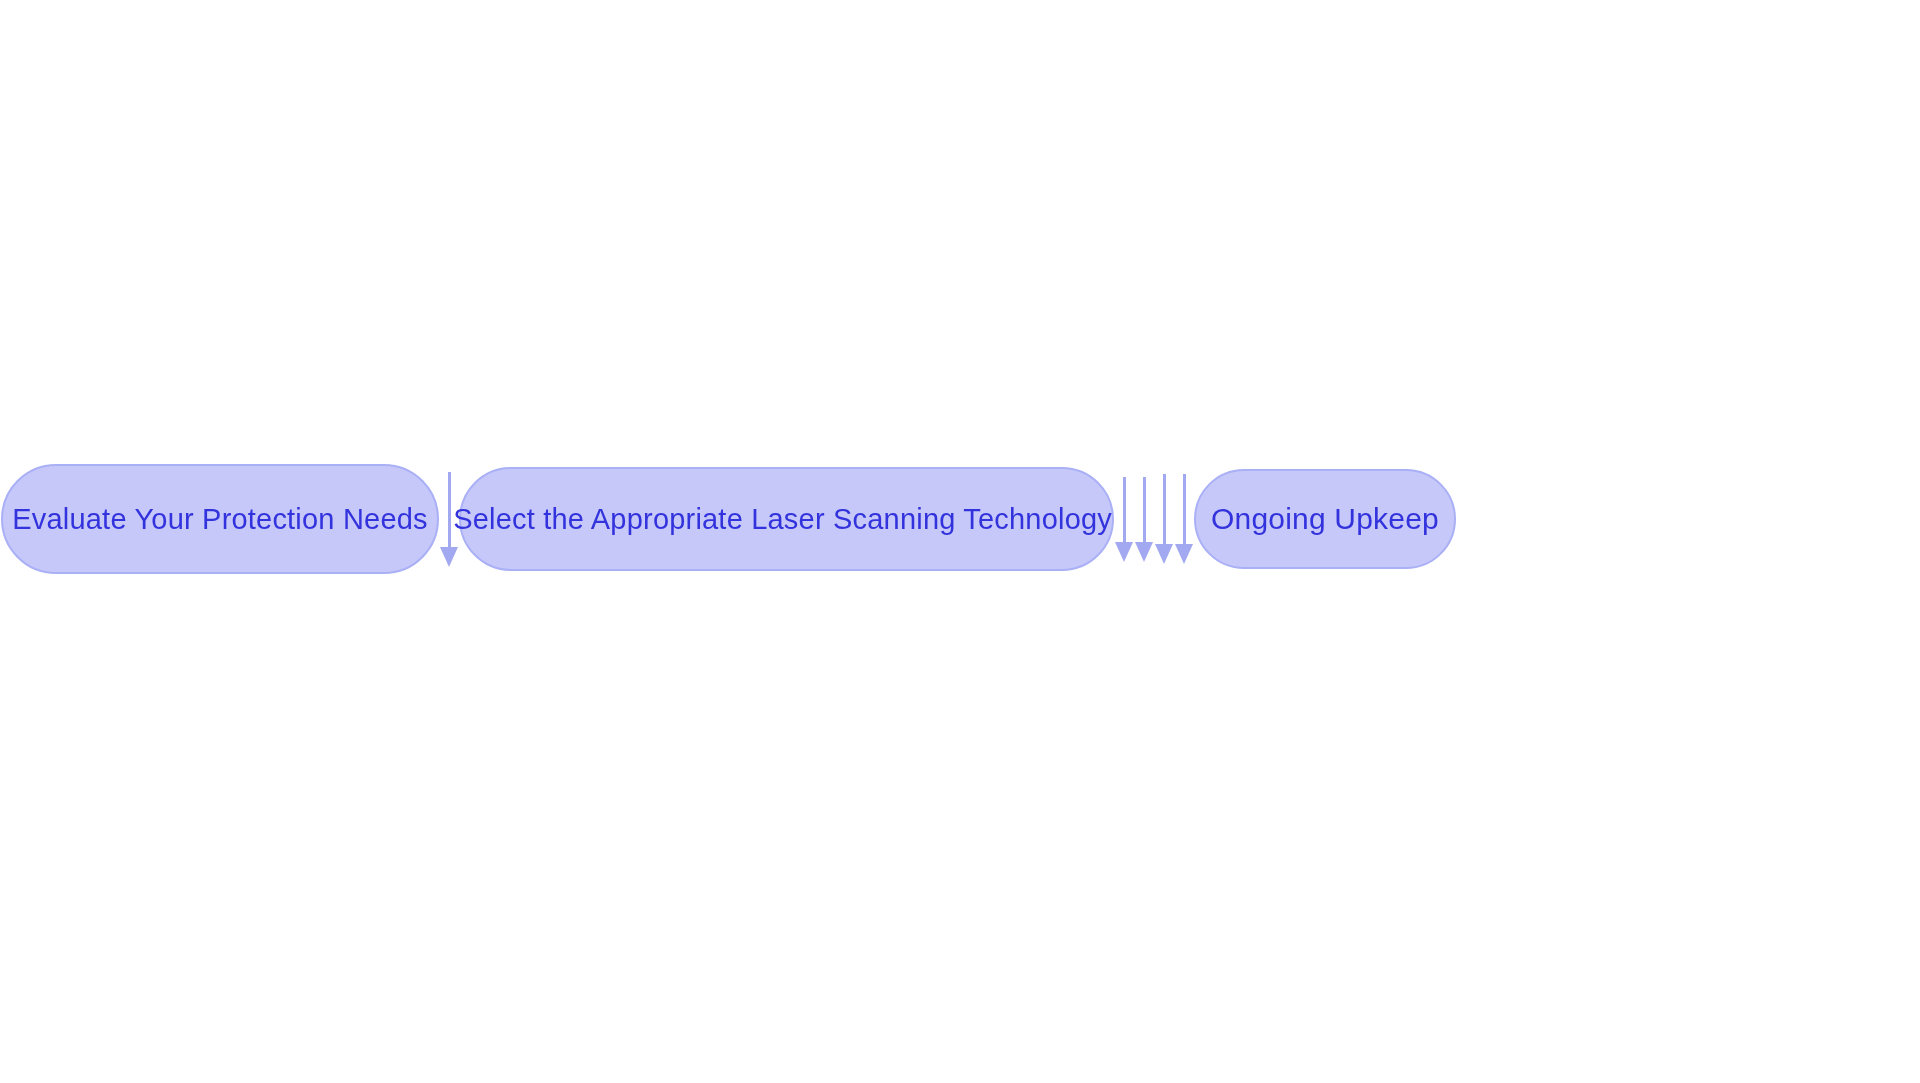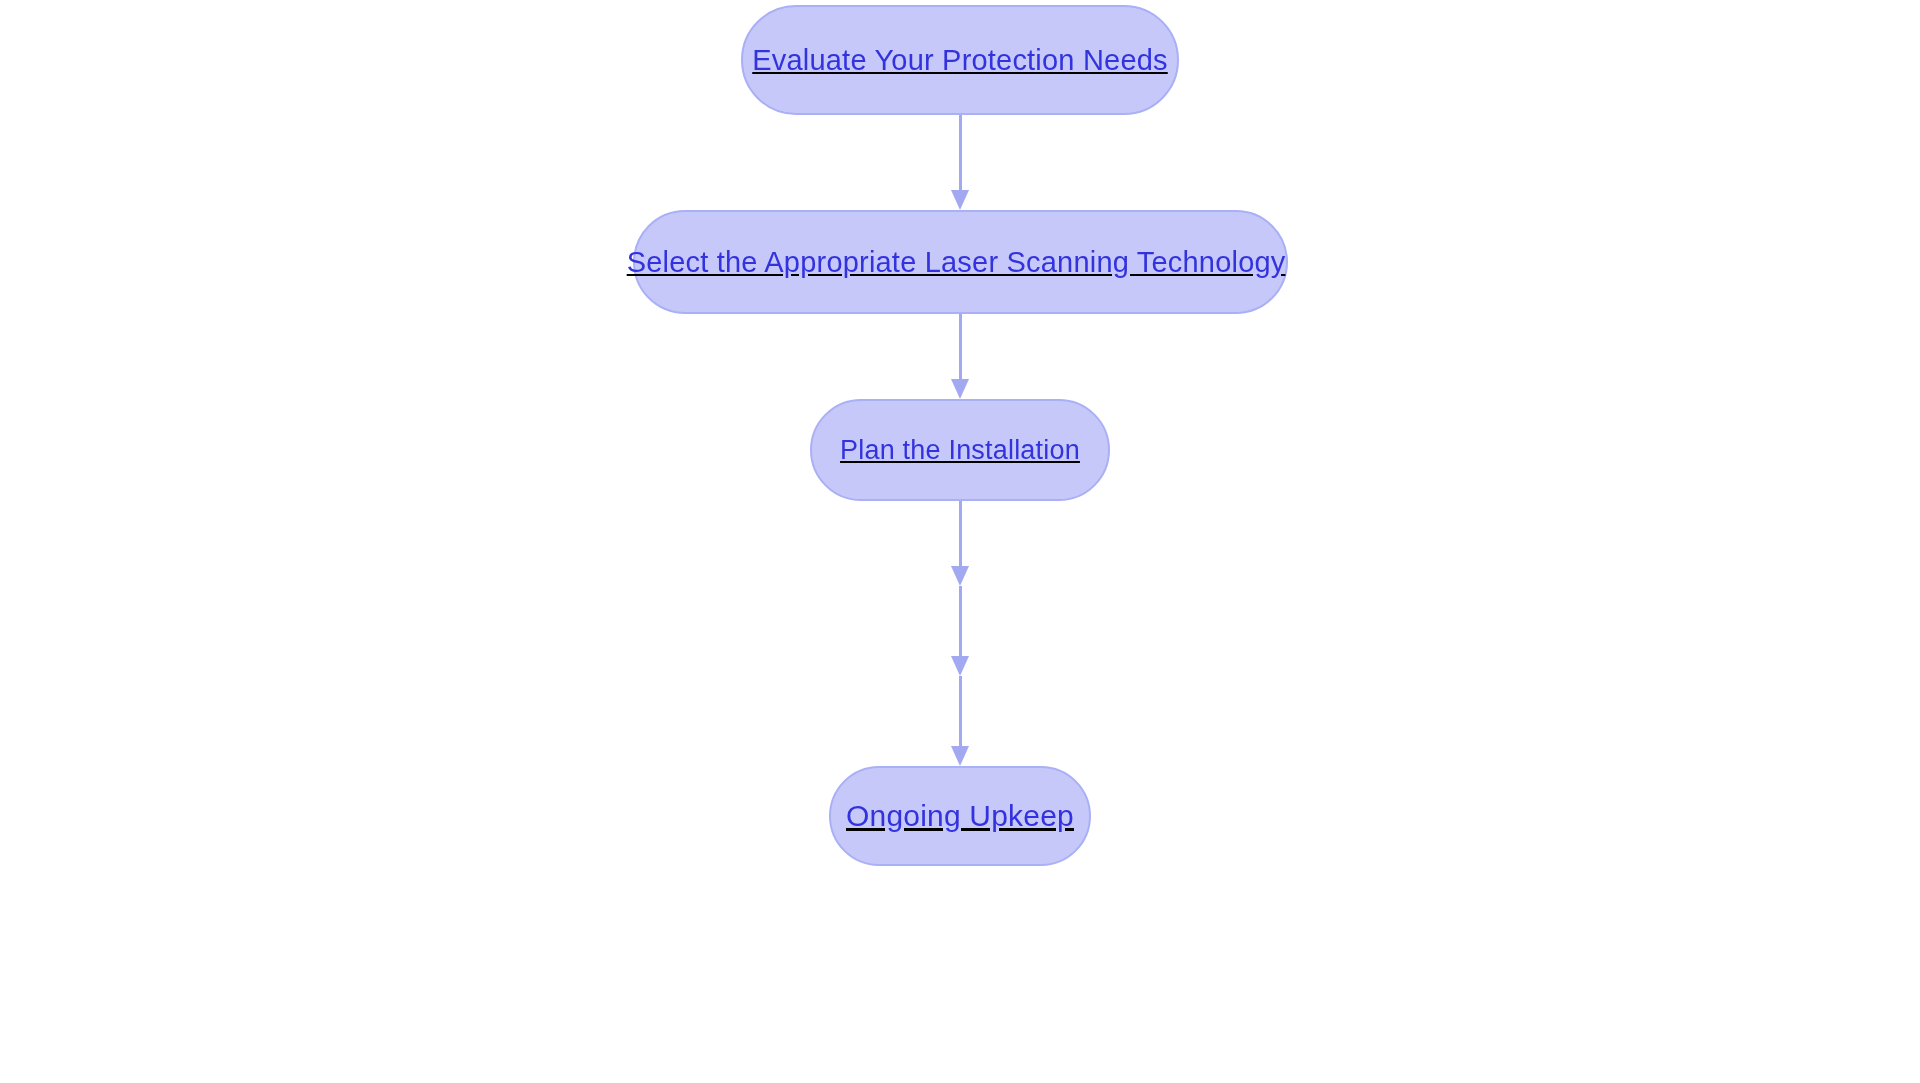--- a/index.html
+++ b/index.html
@@ -22,23 +22,22 @@
     background: #ffffff;
   }
 
   .flow-column {
     position: absolute;
     left: 0;
     top: 0;
     width: 1920px;
     height: 1038px;
     display: flex;
-    flex-direction: column;
+    flex-direction: row;
     align-items: center;
-    text-decoration: underline;
   }
 
   
   .flow-node {
     position: relative;
     box-sizing: border-box;
     display: flex;
     align-items: center;
     justify-content: center;
     background: #c6c8fa;
@@ -119,23 +118,20 @@
 
     <div class="flow-node node-2">
       <span class="node-label">Select the Appropriate Laser Scanning Technology</span>
     </div>
 
     <div class="flow-connector connector-2">
       <div class="connector-line"></div>
       <div class="connector-arrowhead"></div>
     </div>
 
-    <div class="flow-node node-3">
-      <span class="node-label">Plan the Installation</span>
-    </div>
 
     <div class="flow-connector connector-3">
       <div class="connector-line"></div>
       <div class="connector-arrowhead"></div>
     </div>
 
 
     <div class="flow-connector connector-4">
       <div class="connector-line"></div>
       <div class="connector-arrowhead"></div>

